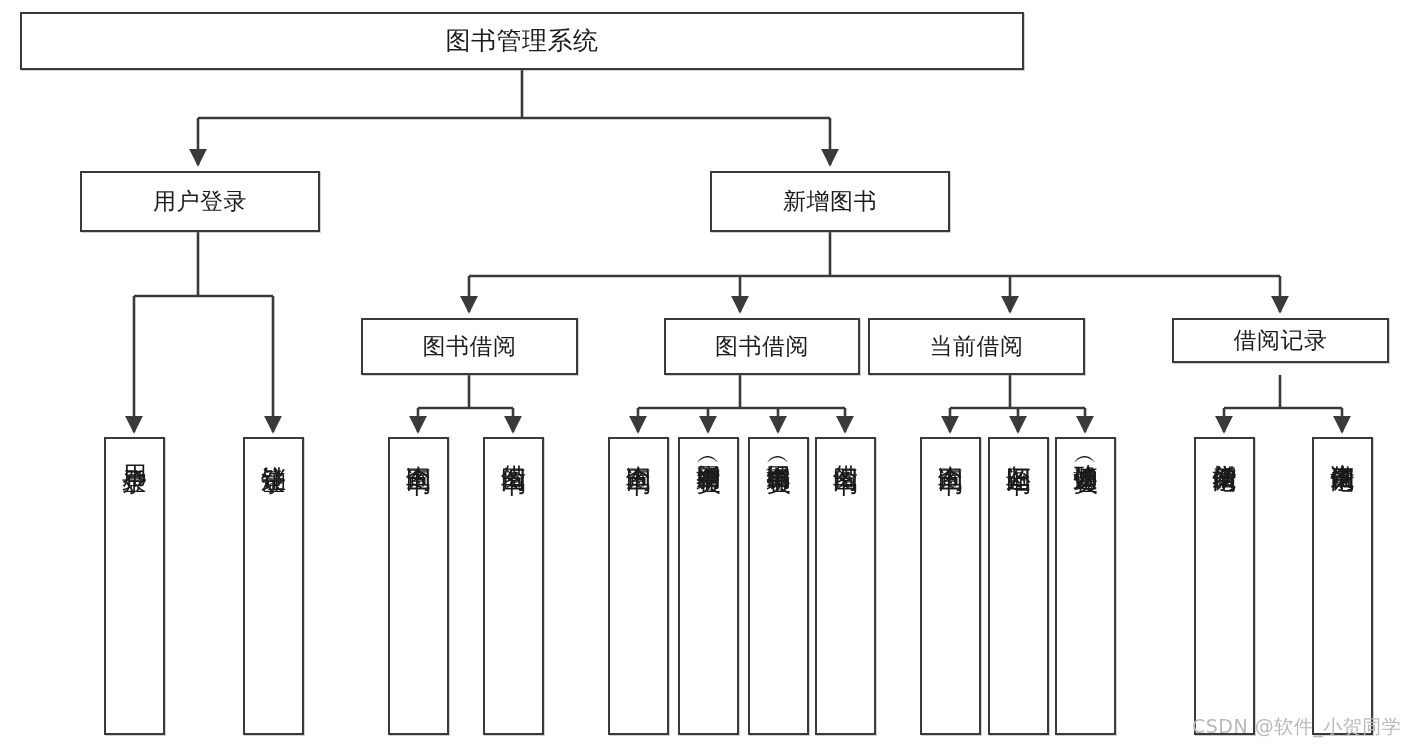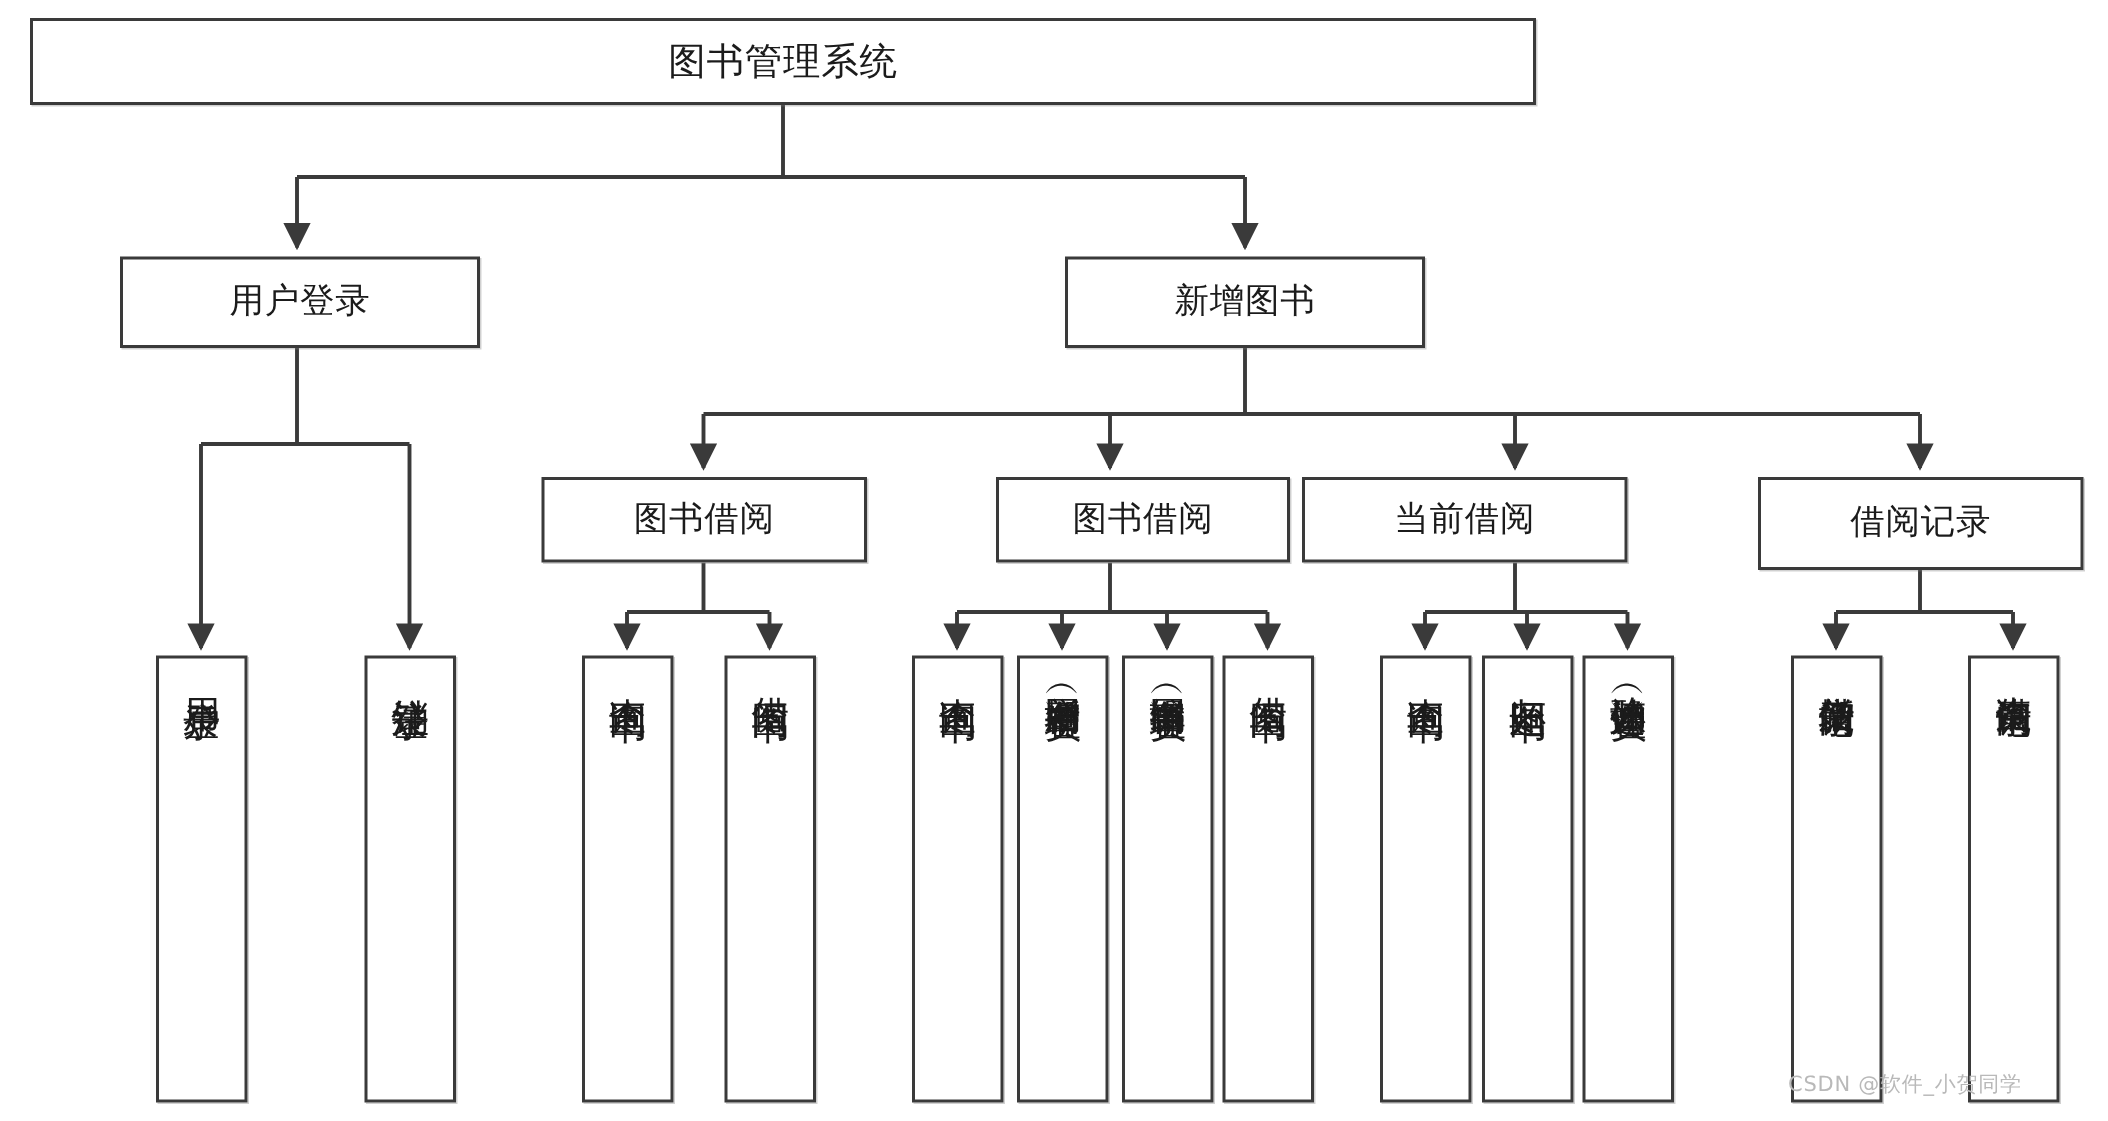--- a/index.html
+++ b/index.html
@@ -65,21 +65,21 @@
     line-height: 1.0;
     letter-spacing: 2px;
     white-space: nowrap;
   }
   .node.vert.tall-text .node-label {
     font-size: 24px;
     letter-spacing: 1px;
   }
   .watermark {
     position: absolute;
-    font-size: 14px;
+    font-size: 19px;
     color: #b9b9b9;
     white-space: nowrap;
     letter-spacing: 0.5px;
     user-select: none;
   }
 </style>
 </head>
 <body>
 
 <div id="diagram-root">
@@ -151,21 +151,21 @@
   </div>
 
   <div class="node horiz" style="left:664px; top:318px; width:196px; height:57px;">
     <span class="node-label">图书借阅</span>
   </div>
 
   <div class="node horiz" style="left:868px; top:318px; width:217px; height:57px;">
     <span class="node-label">当前借阅</span>
   </div>
 
-  <div class="node horiz" style="left:1172px; top:318px; width:217px; height:62px;">
+  <div class="node horiz" style="left:1172px; top:318px; width:217px; height:45px;">
     <span class="node-label">借阅记录</span>
   </div>
 
   <div class="node vert" style="left:104px; top:437px; width:61px; height:298px;">
     <span class="node-label">用户登录</span>
   </div>
 
   <div class="node vert" style="left:243px; top:437px; width:61px; height:298px;">
     <span class="node-label">注销登录</span>
   </div>

